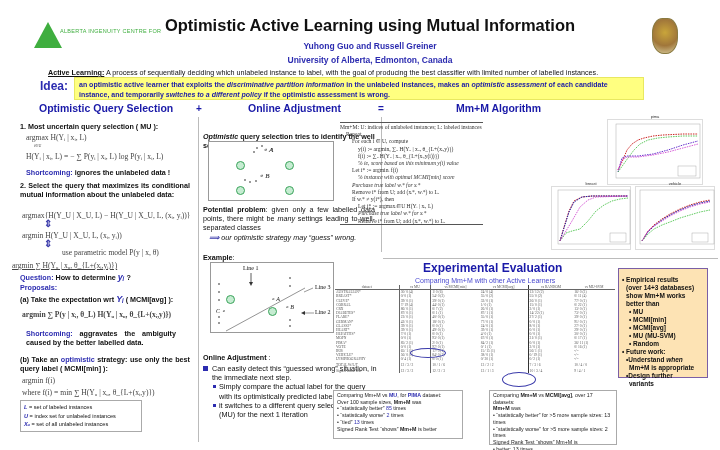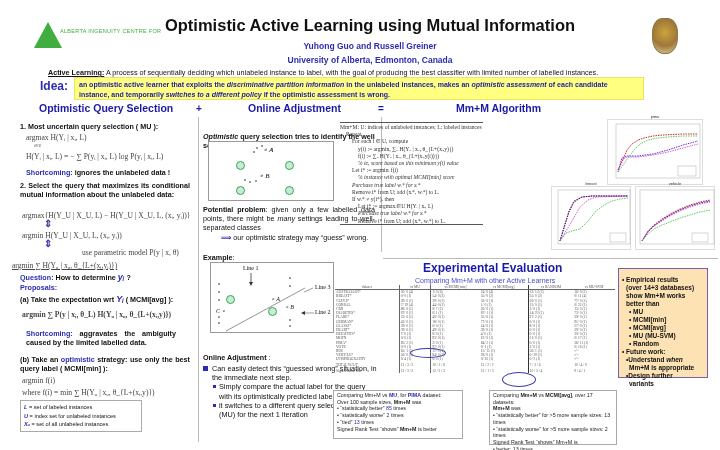--- a/index.html
+++ b/index.html
@@ -99,33 +99,33 @@
 <div class="abs math" style="left:34px; top:143px; font-size:4px;">i∈U</div>
 <div class="abs math" style="left:26px; top:152px;">H(Yᵢ | xᵢ, L) = − ∑ P(yᵢ | xᵢ, L) log P(yᵢ | xᵢ, L)</div>
 <div class="abs txt bold" style="left:26px; top:168px;">
   <span style="color:#2c2cb0;">Shortcoming:</span><span> ignores the unlabeled data !</span>
 </div>
 <div class="abs txt bold" style="left:20px; top:181px; width:170px; text-align:justify;">2. Select the query that maximizes its conditional mutual information about the unlabeled data:</div>
 <div class="abs math" style="left:22px; top:211px;">argmax{H(Y_U | X_U, L) − H(Y_U | X_U, L, (xᵢ, yᵢ))}</div>
 <div class="abs arrow-up-down" style="left:44px; top:218px;">⇕</div>
 <div class="abs math" style="left:22px; top:231px;">argmin H(Y_U | X_U, L, (xᵢ, yᵢ))</div>
 <div class="abs arrow-up-down" style="left:44px; top:238px;">⇕</div>
-<div class="abs math" style="left:68px; top:248px;padding-left:14px;">use parametric model  P(y | x, θ)</div>
+<div class="abs math" style="left:48px; top:248px;padding-left:14px;">use parametric model  P(y | x, θ)</div>
 <div class="abs math" style="left:12px; top:261px;text-decoration:underline;">argmin ∑ H(Yᵤ | xᵤ, θ_{L+(xᵢ,yᵢ)})</div>
 
 <div class="abs txt bold" style="left:20px; top:273px;">
   <span style="color:#2c2cb0;text-align:right;">Question:</span><span> How to determine </span><span class="ital" style="color:#2c2cb0; font-size:9px;">yᵢ</span><span> ?</span>
 </div>
 <div class="abs txt bold" style="left:20px; top:283px; color:#2c2cb0;">Proposals:</div>
 <div class="abs txt bold" style="left:20px; top:295px;">
   <span>(a) Take the expectation wrt </span><span class="ital" style="color:#2c2cb0; font-size:9px;">Yᵢ</span><span> ( MCMI[avg] ):</span>
 </div>
 <div class="abs math" style="left:22px; top:310px;font-weight:bold;">argmin ∑ P(y | xᵢ, θ_L) H(Yᵤ | xᵤ, θ_{L+(xᵢ,y)})</div>
 <div class="abs txt bold" style="left:26px; top:329px; width:150px; text-align:justify;">
-  <span style="color:#2c2cb0;">Shortcoming:</span><span> aggravates the ambiguity caused by the limited labelled data.</span>
+  <span style="color:#2c2cb0;">Shortcoming:</span><span> aggravates the ambiguity caused by the better labelled data.</span>
 </div>
 <div class="abs txt bold" style="left:20px; top:355px; width:170px; text-align:justify;">
   <span>(b) Take an </span><span style="color:#2c2cb0;">optimistic</span><span> strategy: use only the best query label ( MCMI[min] ):</span>
 </div>
 <div class="abs math" style="left:22px; top:376px;">argmin f(i)</div>
 <div class="abs math" style="left:22px; top:388px;">where  f(i) = min ∑ H(Yᵤ | xᵤ, θ_{L+(xᵢ,y)})</div>
 
 <div id="legend-box" class="abs">
   <div><b class="ital" style="color:#2c2cb0;">L</b> <span>= set of labeled instances</span></div>
   <div><b class="ital" style="color:#2c2cb0;">U</b> <span>= index set for unlabeled instances</span></div>
@@ -147,21 +147,21 @@
   <div class="dot" style="left:35px; top:37px;"></div>
     <div class="dot" style="left:40px; top:39px;"></div>
     <div class="dot" style="left:46px; top:38px;"></div>
   <span class="abs serif ital" style="left:54px; top:4px; font-size:7px;">∘ <span>A</span></span>
   <span class="abs serif ital" style="left:50px; top:30px; font-size:7px;">∘ <span>B</span></span>
 </div>
 
 <div class="abs txt" style="left:203px; top:205px; width:172px; text-align:justify;">
   <b>Potential problem</b><span>: given only a few labelled data points, there might be </span><i>many</i><span> settings leading to well-separated classes</span>
 </div>
-<div class="abs txt" style="left:221px; top:233px;">
+<div class="abs txt" style="left:209px; top:233px;font-style:italic;">
   <span style="color:#3a3aaa; font-weight:bold;">⟹</span> <span>our optimistic strategy may “guess” wrong.</span>
 </div>
 <div class="abs txt" style="left:203px; top:253px;">
   <b>Example</b><span>:</span>
 </div>
 
 <div class="abs diag-box" style="left:210px; top:262px; width:124px; height:71px;">
   <svg width="124" height="71" style="position:absolute; left:0; top:0;">
     <line x1="40" y1="10" x2="40" y2="21" stroke="#333" stroke-width="0.8"></line>
     <polygon points="38,19 42,19 40,23" fill="#333"></polygon>

